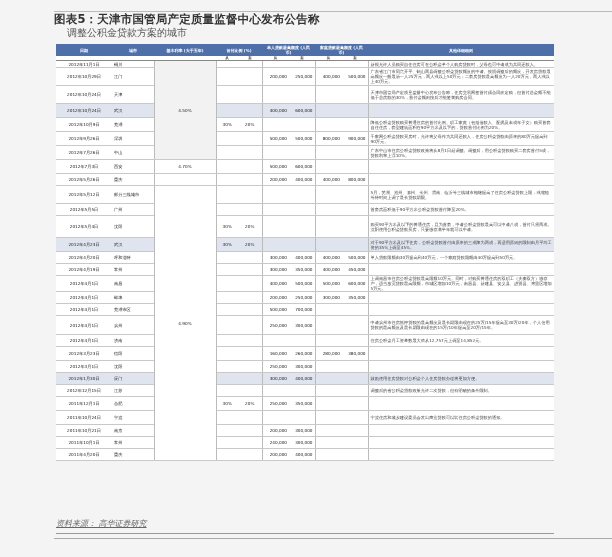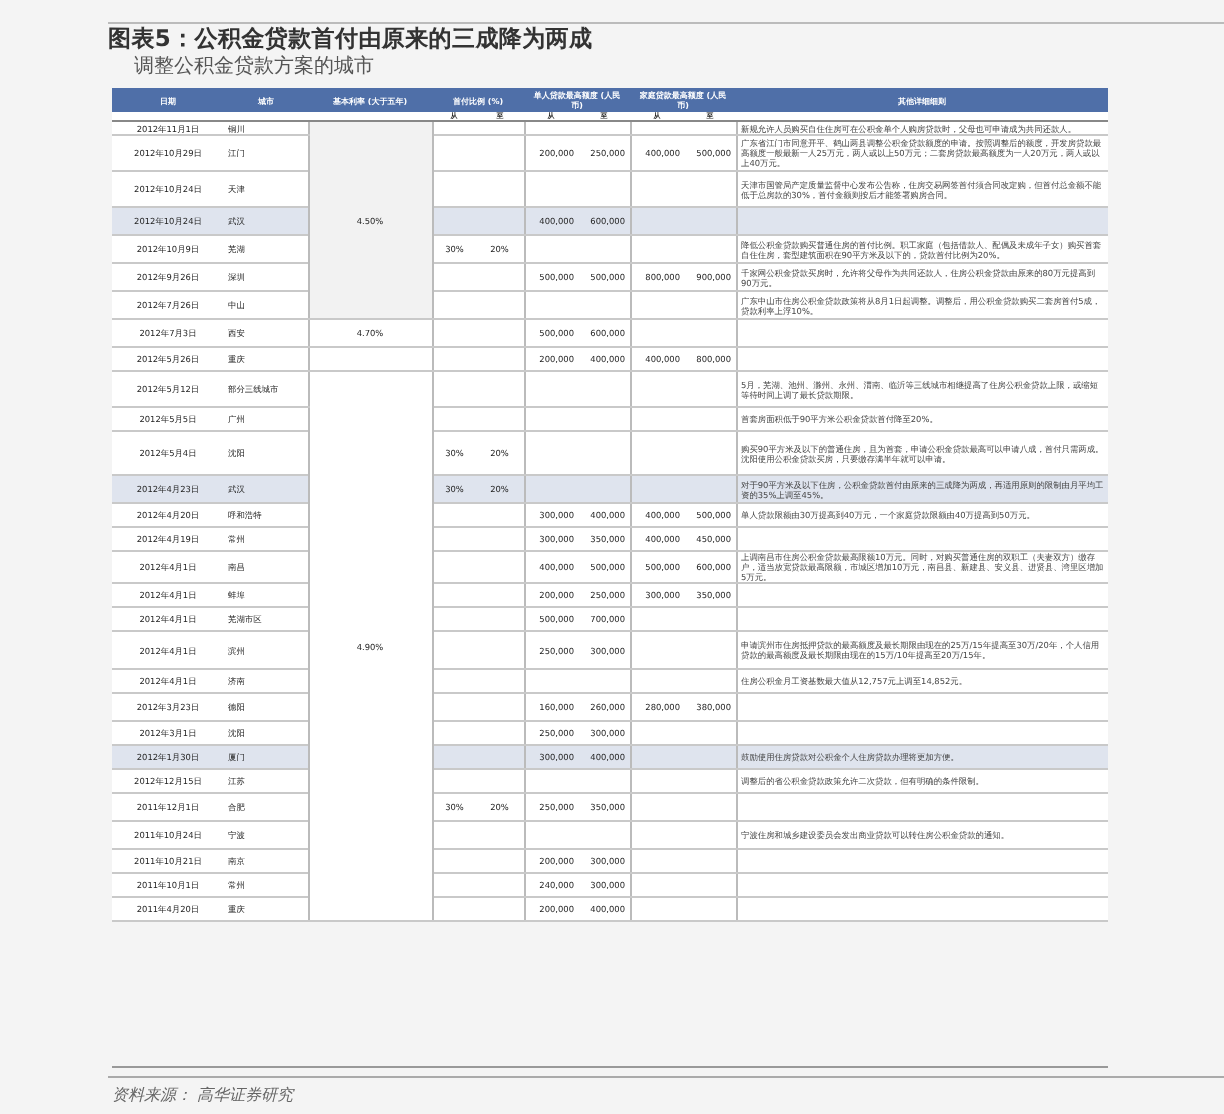--- a/index.html
+++ b/index.html
@@ -53,32 +53,32 @@
   td.dp-r { text-align:center; }
   td.single-l { border-left:1px solid #bbb; }
   td.family-l { border-left:1px solid #bbb; }
   td.detail { text-align:left; line-height:5px; border-left:1px solid #bbb; color:#444; }
   tr.hl td { background:#dfe4ee; }
   td.rate.grey { background:#f2f2f2; }
   .foot-rule {
     position:absolute; left:54px; top:538px; width:558px; border-top:1px solid #aaa;
   }
   .source {
-    position:absolute; left:56px; top:542px;
-    font-size:8px; font-style:italic; color:#666;
+    position:absolute; left:56px; top:518px;
+    font-size:8px; font-style:italic; color:#666;text-decoration:underline;
   }
   .bottom-rule {
     position:absolute; left:56px; top:533px; width:498px; border-top:1px solid #999;
   }
 </style>
 </head>
 <body>
 
 <div class="title-rule"></div>
-<div class="title">图表5：公积金贷款首付由原来的三成降为两成</div>
+<div class="title">图表5：天津市国管局产定质量监督中心发布公告称</div>
 <div class="subtitle">调整公积金贷款方案的城市</div>
 
 <table class="main">
   <colgroup>
     <col style="width:56px">
     <col style="width:42px">
     <col style="width:62px">
     <col style="width:22px">
     <col style="width:24px">
     <col style="width:27px">

